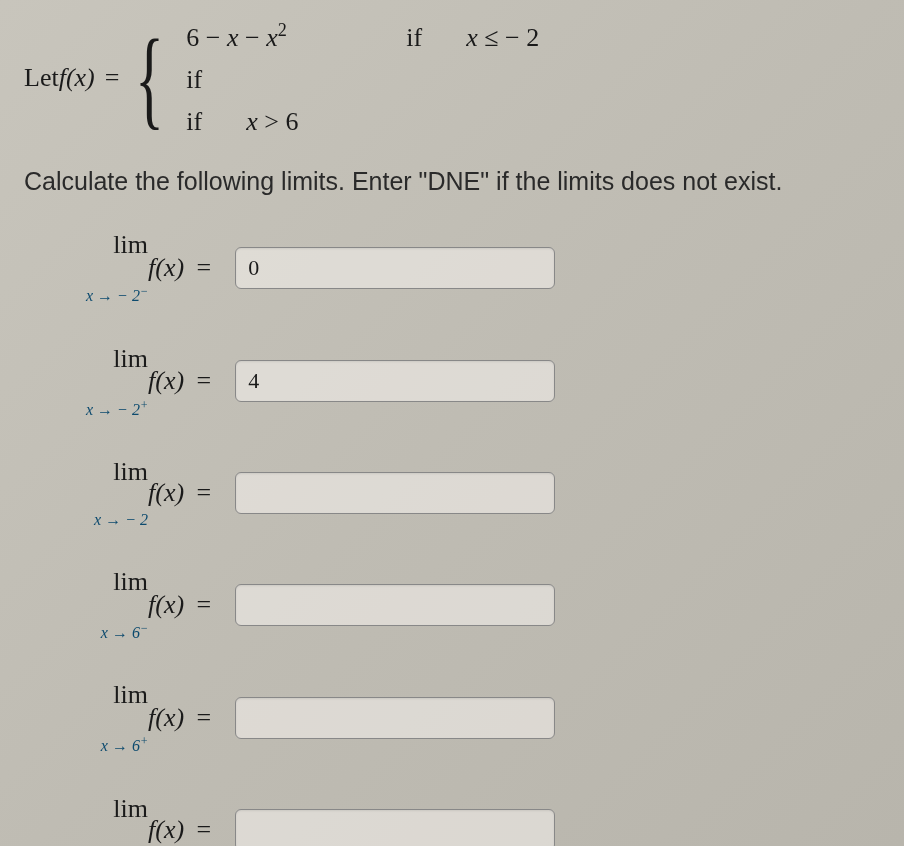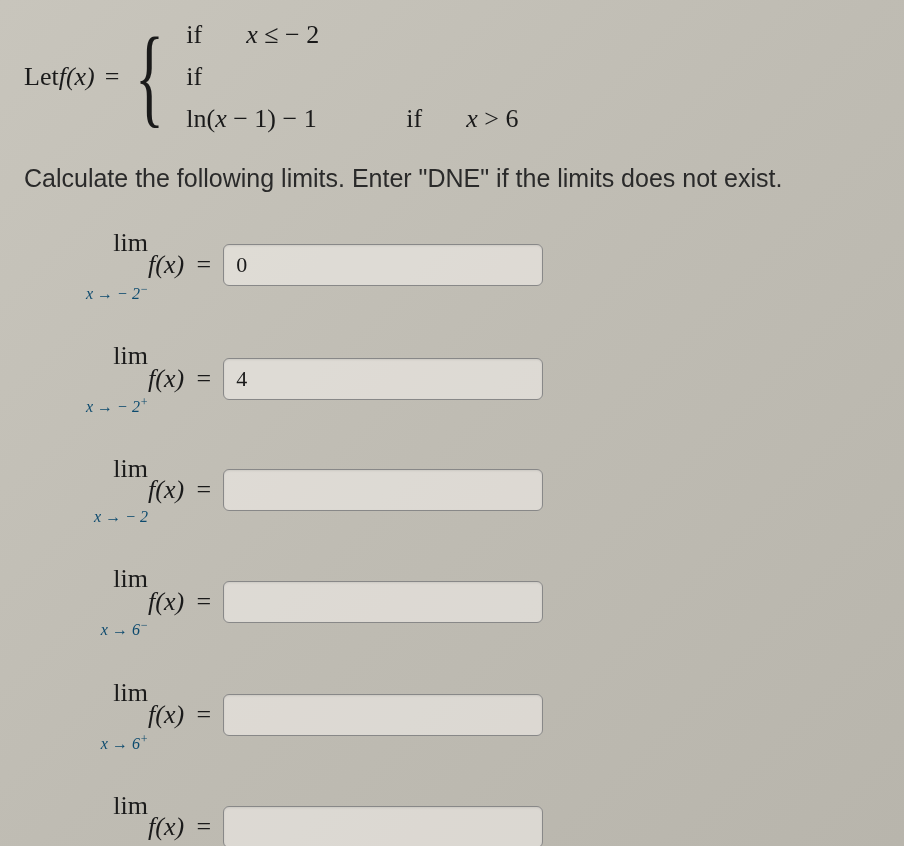--- a/index.html
+++ b/index.html
@@ -88,21 +88,21 @@
     }
     .lim-sub {
       font-size: 16px;
       font-style: italic;
       margin-top: -4px;
       color: #0c4a6e;
     }
     .fx-eq {
       font-size: 26px;
       font-style: italic;
-      margin-right: 12px;
+      margin-right: 24px;
       white-space: nowrap;
     }
     .fx-eq .eq-sign {
       font-style: normal;
       margin-left: 6px;
     }
     .answer-input {
       width: 320px;
       height: 42px;
       border: 1.5px solid #888;
@@ -129,28 +129,28 @@
 </head>
 <body>
 
 <div class="piecewise-container">
   <span class="let-label">Let </span>
   <span class="fx-label">f(x)</span>
   <span class="equals">=</span>
   <span class="brace">{</span>
   <div class="piecewise-body">
     <div class="piece-row">
+      <span class="piece-expr normal">6 − <i>x</i> − <i>x</i><span class="sup">2</span></span>
       <span class="piece-if">if</span>
       <span class="piece-cond normal"><i>x</i> ≤ − 2</span>
     </div>
     <div class="piece-row">
       <span class="piece-if">if</span>
     </div>
     <div class="piece-row">
-      <span class="piece-expr normal">ln(<i>x</i> − 1) − 1</span>
       <span class="piece-if">if</span>
       <span class="piece-cond normal"><i>x</i> &gt; 6</span>
     </div>
   </div>
 </div>
 
 <div class="instructions">Calculate the following limits. Enter "DNE" if the limits does not exist.</div>
 
 <div id="limits-container">
     <div class="limit-row">

